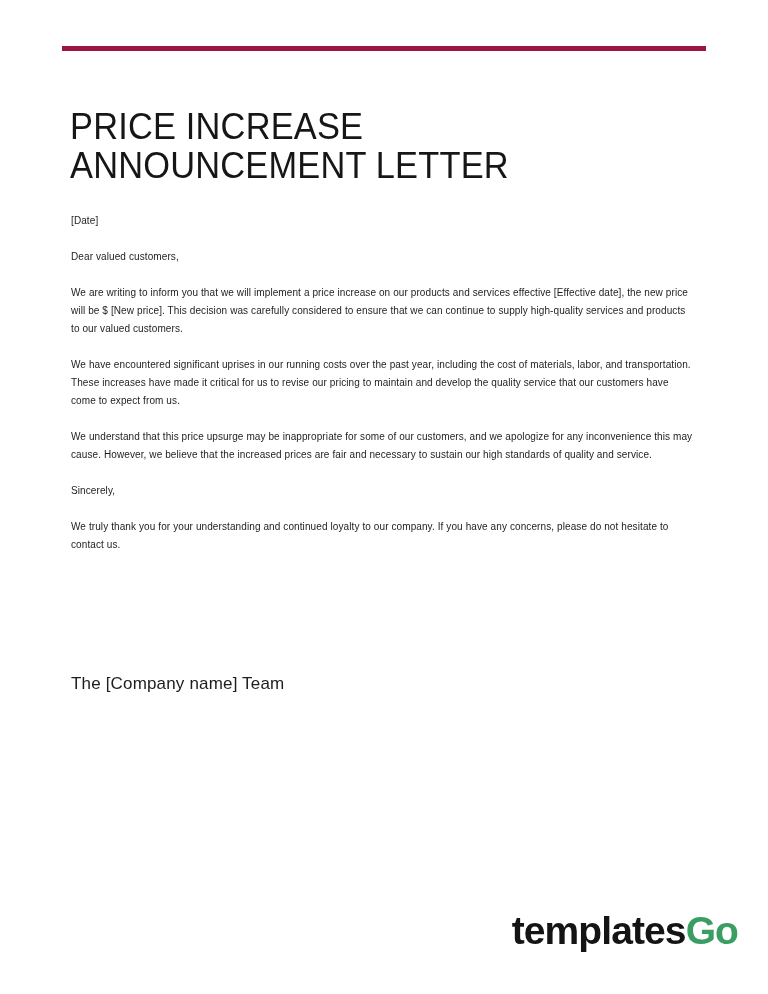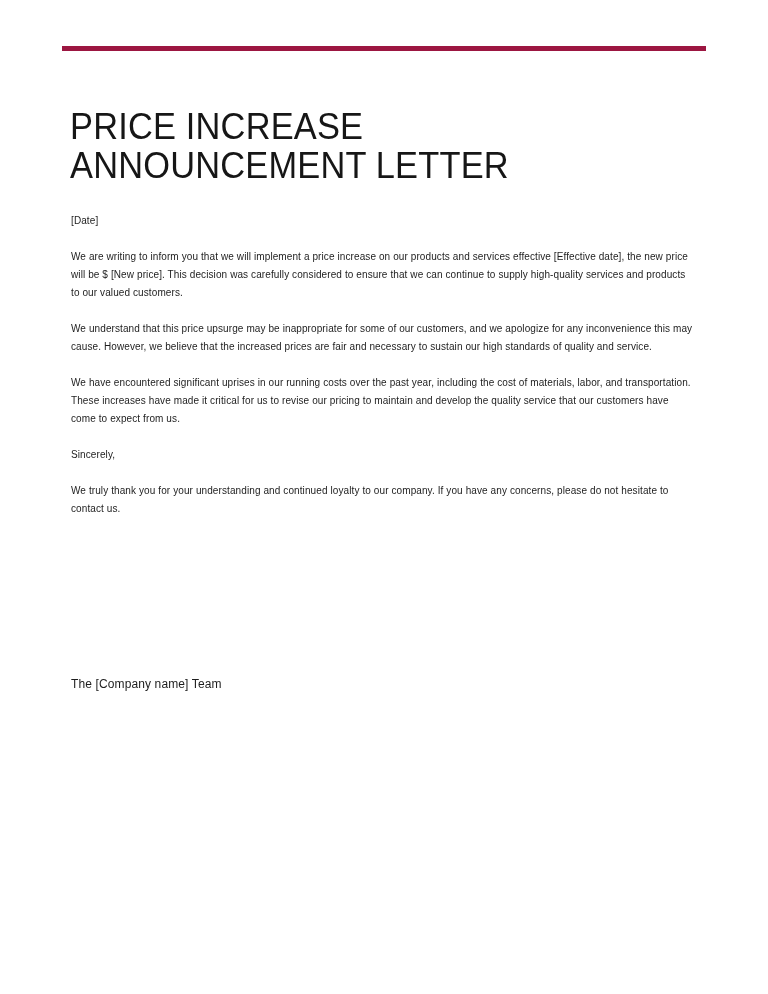--- a/index.html
+++ b/index.html
@@ -72,21 +72,21 @@
 
   .blk-salutation { margin-bottom: 18px; }
   .blk-signoff    { margin-bottom: 0; }
 
   
   .signature-line {
     position: absolute;
     left: 71px;
     top: 675px;
     width: 622px;
-    font-size: 12px;
+    font-size: 17px;
     line-height: 18px;
     color: #1d1d1d;
     letter-spacing: 0.01em;
   }
 
   
   .brand-logo {
     position: absolute;
     right: 30px;
     bottom: 42px;
@@ -110,29 +110,33 @@
 <div class="page">
 
   <div class="accent-rule"></div>
 
   <h1 class="doc-title">PRICE INCREASE ANNOUNCEMENT LETTER</h1>
 
   <div class="letter-body">
 
     <p class="blk blk-date">[Date]</p>
 
+    <p class="blk blk-salutation">Dear valued customers,</p>
 
     <p class="blk blk-paragraph">We are writing to inform you that we will implement a price increase on our products and services effective [Effective date], the new price will be $ [New price]. This decision was carefully considered to ensure that we can continue to supply high-quality services and products to our valued customers.</p>
 
+    <p class="blk blk-paragraph">We have encountered significant uprises in our running costs over the past year, including the cost of materials, labor, and transportation. These increases have made it critical for us to revise our pricing to maintain and develop the quality service that our customers have come to expect from us.</p>
+
     <p class="blk blk-paragraph">We understand that this price upsurge may be inappropriate for some of our customers, and we apologize for any inconvenience this may cause. However, we believe that the increased prices are fair and necessary to sustain our high standards of quality and service.</p>
-
-    <p class="blk blk-paragraph">We have encountered significant uprises in our running costs over the past year, including the cost of materials, labor, and transportation. These increases have made it critical for us to revise our pricing to maintain and develop the quality service that our customers have come to expect from us.</p>
 
     <p class="blk blk-signoff">Sincerely,</p>
 
     <p class="blk blk-paragraph">We truly thank you for your understanding and continued loyalty to our company. If you have any concerns, please do not hesitate to contact us.</p>
 
   </div>
 
   <div class="signature-line">The [Company name] Team</div>
 
+  <div class="brand-logo">
+    <span class="brand-primary">templates</span><span class="brand-accent">Go</span>
+  </div>
 
 </div>
 
 </body></html>

